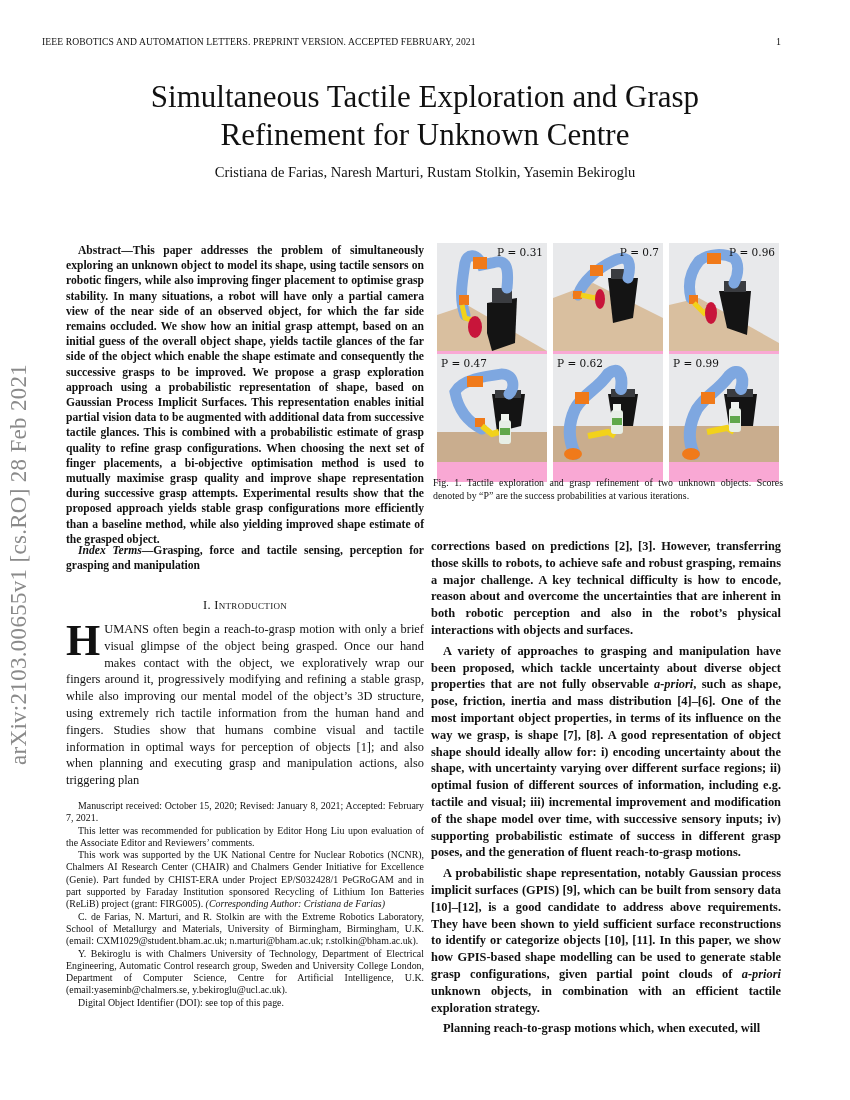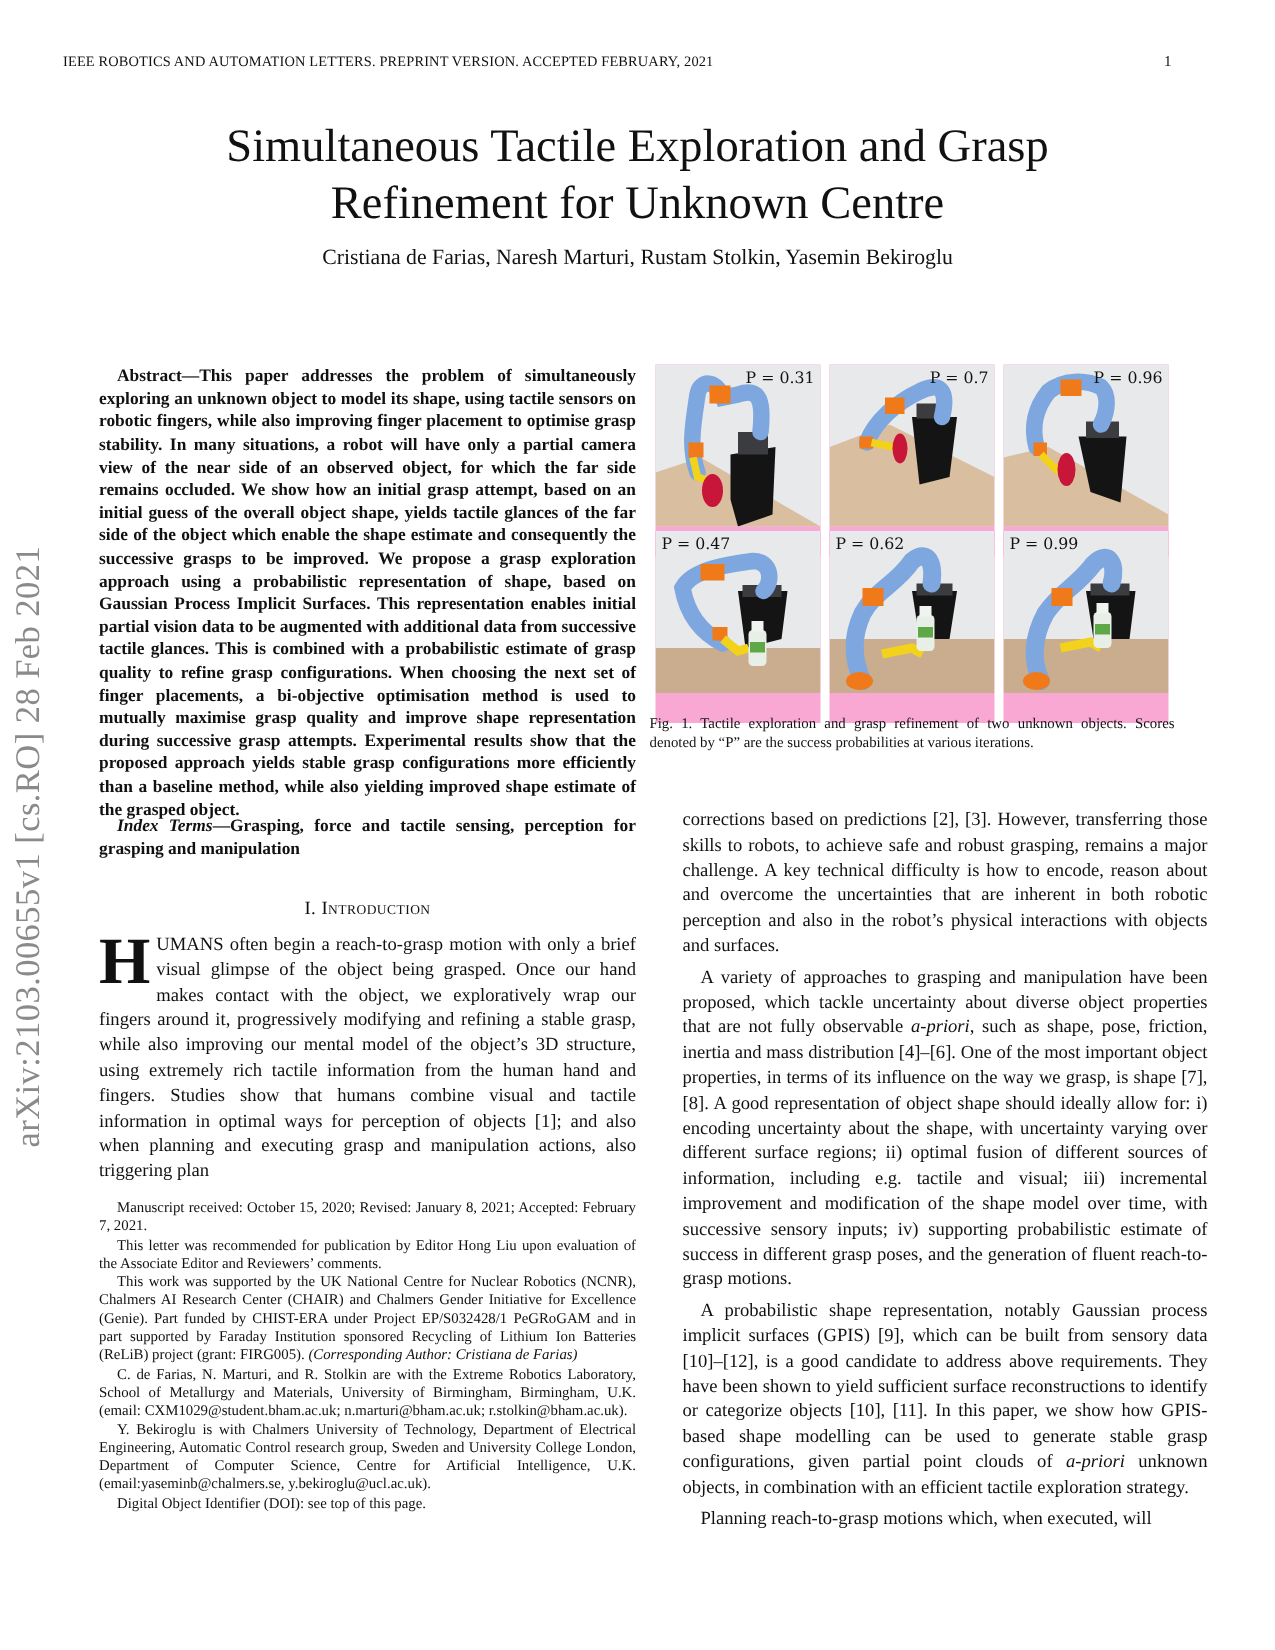--- a/index.html
+++ b/index.html
@@ -10,21 +10,21 @@
   .page-num { position: absolute; top: 36px; left: 776px; font-size: 10px; }
   .title { position: absolute; top: 78px; left: 0; width: 850px; text-align: center;
            font-size: 31px; line-height: 38px; }
   .authors { position: absolute; top: 164px; left: 0; width: 850px; text-align: center;
              font-size: 14.5px; }
   .arxiv-stamp { position: absolute; left: 6px; top: 765px; transform-origin: 0 0;
                  transform: rotate(-90deg); font-size: 23px; color: #8a8a8a;
                  white-space: nowrap; letter-spacing: 0.3px; }
   .col { position: absolute; font-size: 12.4px; line-height: 16.8px; text-align: justify; }
   .col-left { left: 66px; width: 358px; }
-  .col-right { left: 455px; width: 350px; }
+  .col-right { left: 431px; width: 350px; font-weight: bold; }
   .abstract { top: 243px; font-weight: bold; font-size: 11.6px; line-height: 15.2px; }
   .abstract p { margin: 0; text-indent: 12px; }
   .abstract .lead { }
   .index-terms { top: 543px; font-weight: bold; font-size: 11.6px; line-height: 15.2px; }
   .index-terms p { margin: 0; text-indent: 12px; }
   .index-terms .lead { font-style: italic; }
   .section-heading { position: absolute; top: 598px; left: 66px; width: 358px;
                      text-align: center; font-size: 12.5px; letter-spacing: 0.3px; }
   .section-heading .sc { font-variant: small-caps; }
   .intro { top: 621px; }

